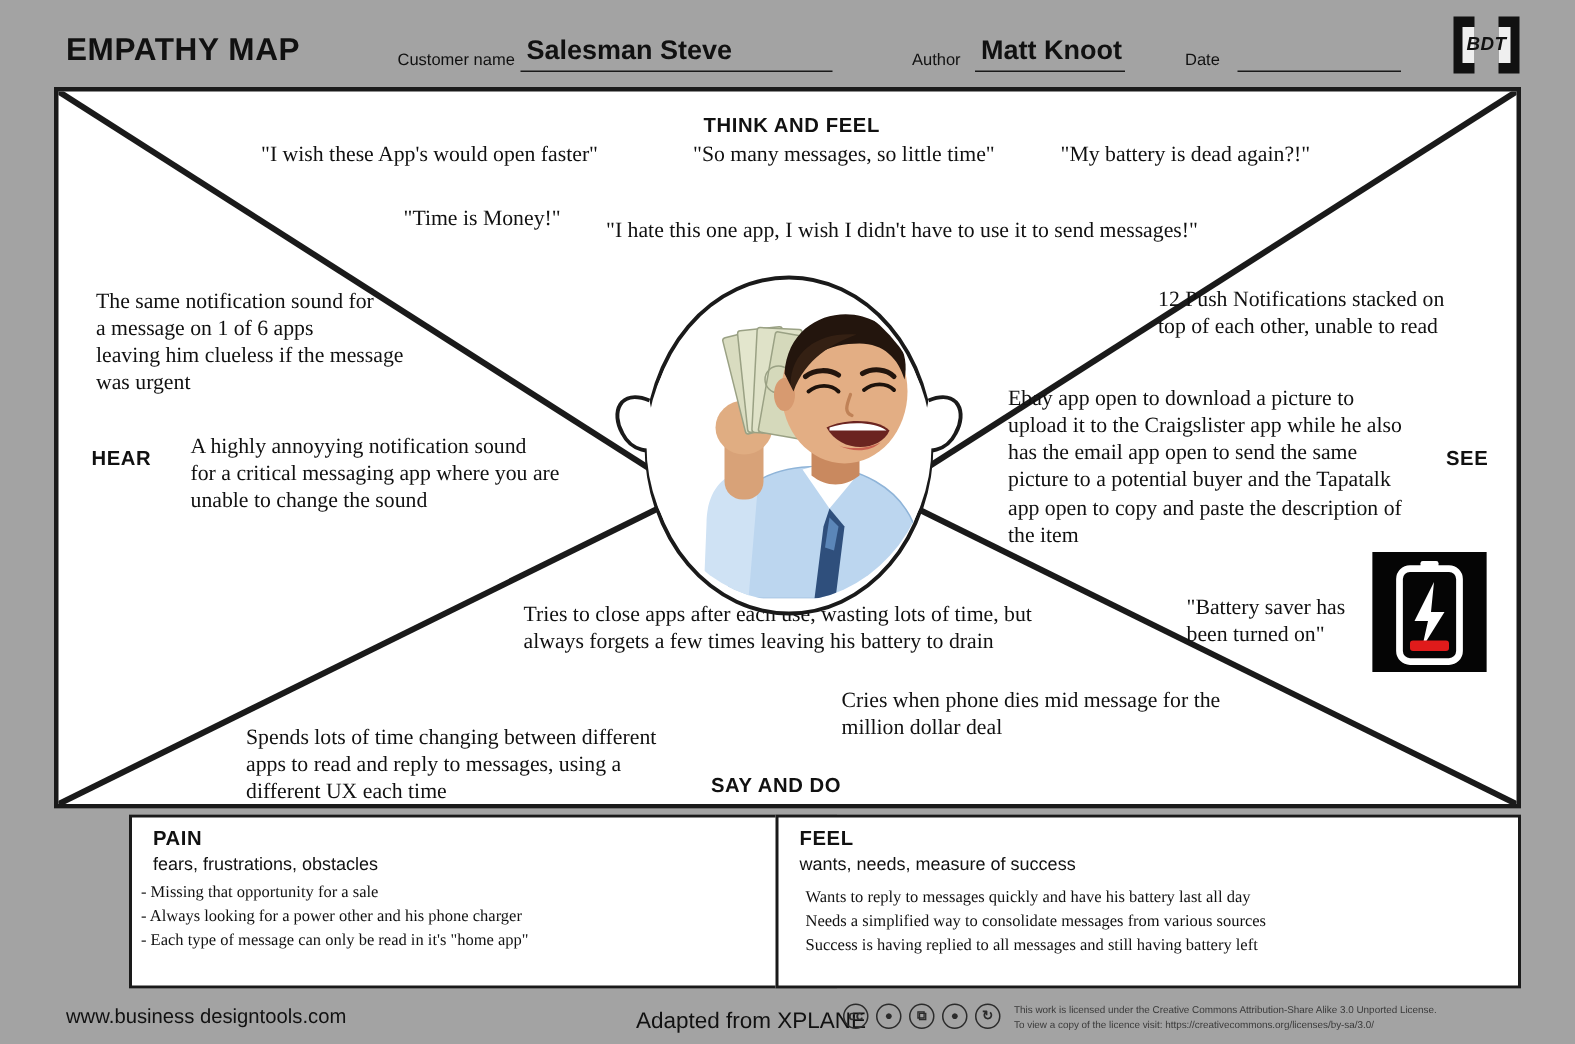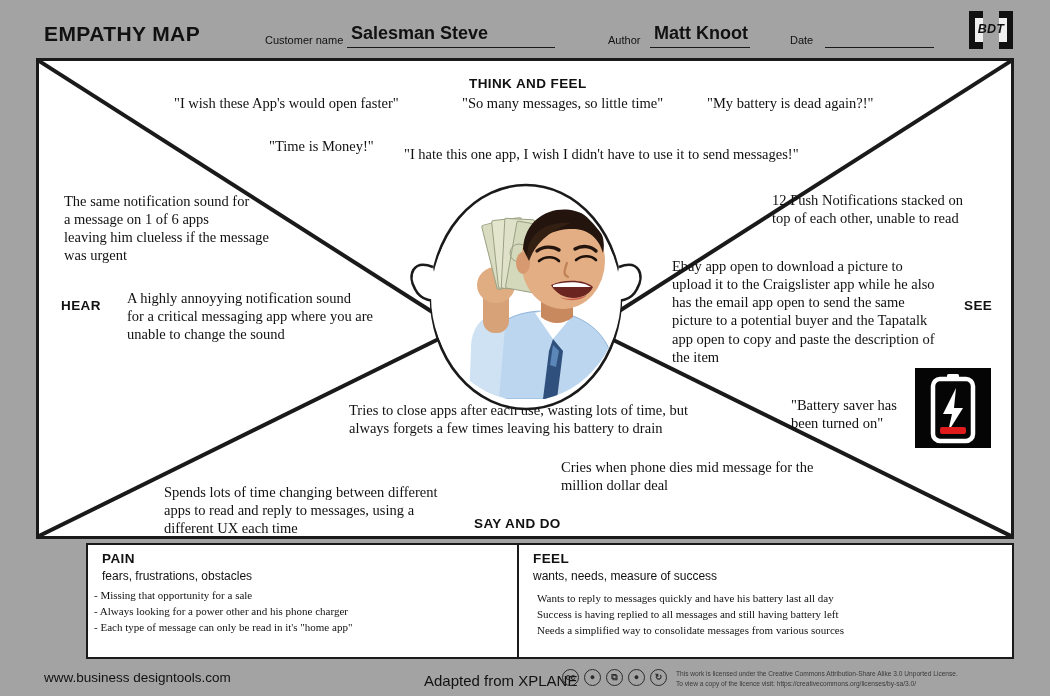--- a/index.html
+++ b/index.html
@@ -436,22 +436,22 @@
       <div>- Always looking for a power other and his phone charger</div>
       <div>- Each type of message can only be read in it's "home app"</div>
     </div>
   </div>
 
   <div class="pg-box" id="gain-box">
     <div class="pg-title">FEEL</div>
     <div class="pg-sub">wants, needs, measure of success</div>
     <div class="pg-lines">
       <div>Wants to reply to messages quickly and have his battery last all day</div>
+      <div>Needs a simplified way to consolidate messages from various sources</div>
       <div>Success is having replied to all messages and still having battery left</div>
-      <div>Needs a simplified way to consolidate messages from various sources</div>
     </div>
   </div>
 
   <div id="footer">
     <div id="site-url">www.business designtools.com</div>
     <div id="adapted">Adapted from XPLANE</div>
 
     <div id="cc-icons">
       <span class="cc-badge">cc</span>
       <span class="cc-badge">●</span>

